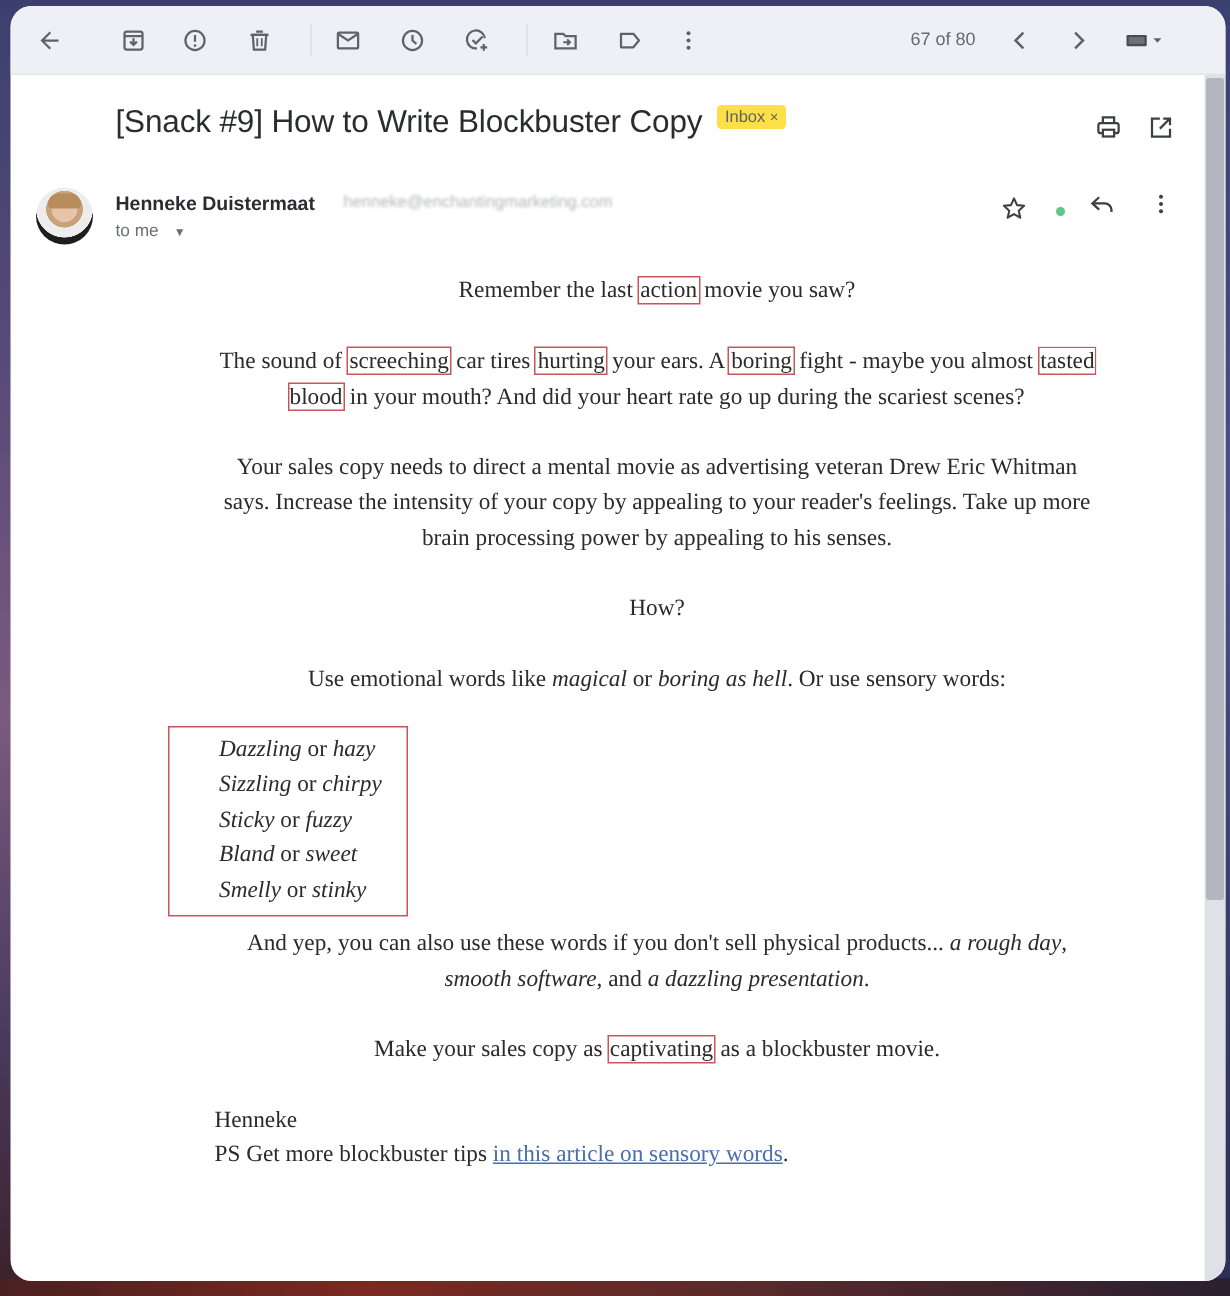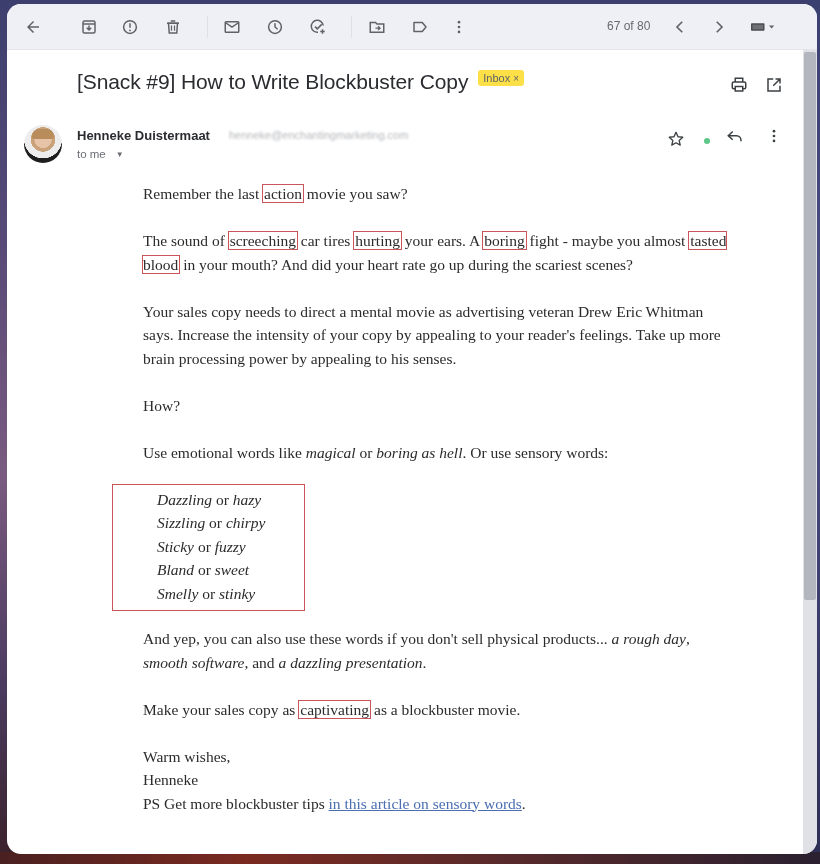--- a/index.html
+++ b/index.html
@@ -70,25 +70,25 @@
     filter: blur(0.9px);
   }
   .to-me { position: absolute; left: 70px; top: 144px; font-size: 11.5px; color: #6a6e74; display: flex; align-items: center; gap: 10px; cursor: pointer; }
   .to-me .caret { font-size: 8px; }
   .green-dot { position: absolute; left: 697px; top: 134px; width: 6px; height: 6px; border-radius: 50%; background: #5cc786; }
   
   .body {
     position: absolute; left: 136px; top: 178px; width: 590px;
     font-family: "Liberation Serif", serif; font-size: 15.5px; color: #2b2b2b; line-height: 23.5px;
   }
-  .body p { margin-bottom: 23.5px; }
+  .body p { margin-bottom: 23.5px; text-align: center; }
   .hl { outline: 1.3px solid #c9545a; outline-offset: 0px; padding: 0 1px; }
   .sensory-box {
-    position: relative; margin-left: -31px; width: 193px;
-    border: 1.3px solid #c9545a; padding: 3px 0 5px 44px; margin-bottom: 16px; margin-top: -4px;
+    position: relative; margin-left: -31px; width: 160px;
+    border: 1.3px solid #c9545a; padding: 3px 0 5px 33px; margin-bottom: 6px; margin-top: -4px;
   }
   .sensory-box div { line-height: 23.5px; }
   em { font-style: italic; }
   a.link { color: #4a6eb0; text-decoration: underline; }
 </style>
 </head>
 <body>
 
 <div class="desktop-right"></div>
 <div class="desktop-bottom"></div>
@@ -254,19 +254,18 @@
       <div><em>Sticky</em><span> or </span><em>fuzzy</em></div>
       <div><em>Bland</em><span> or </span><em>sweet</em></div>
       <div><em>Smelly</em><span> or </span><em>stinky</em></div>
     </div>
     <p>
       <span>And yep, you can also use these words if you don't sell physical products... </span><em>a rough day</em><span>, </span><em>smooth software</em><span>, and </span><em>a dazzling presentation</em><span>.</span>
     </p>
     <p>
       <span>Make your sales copy as </span><span class="hl">captivating</span><span> as a blockbuster movie.</span>
     </p>
-    <div>Warm wishes,</div>
     <div>Henneke</div>
     <div>
       <span>PS Get more blockbuster tips </span><a class="link" href="#">in this article on sensory words</a><span>.</span>
     </div>
   </div>
 </div>
 
 </body></html>

